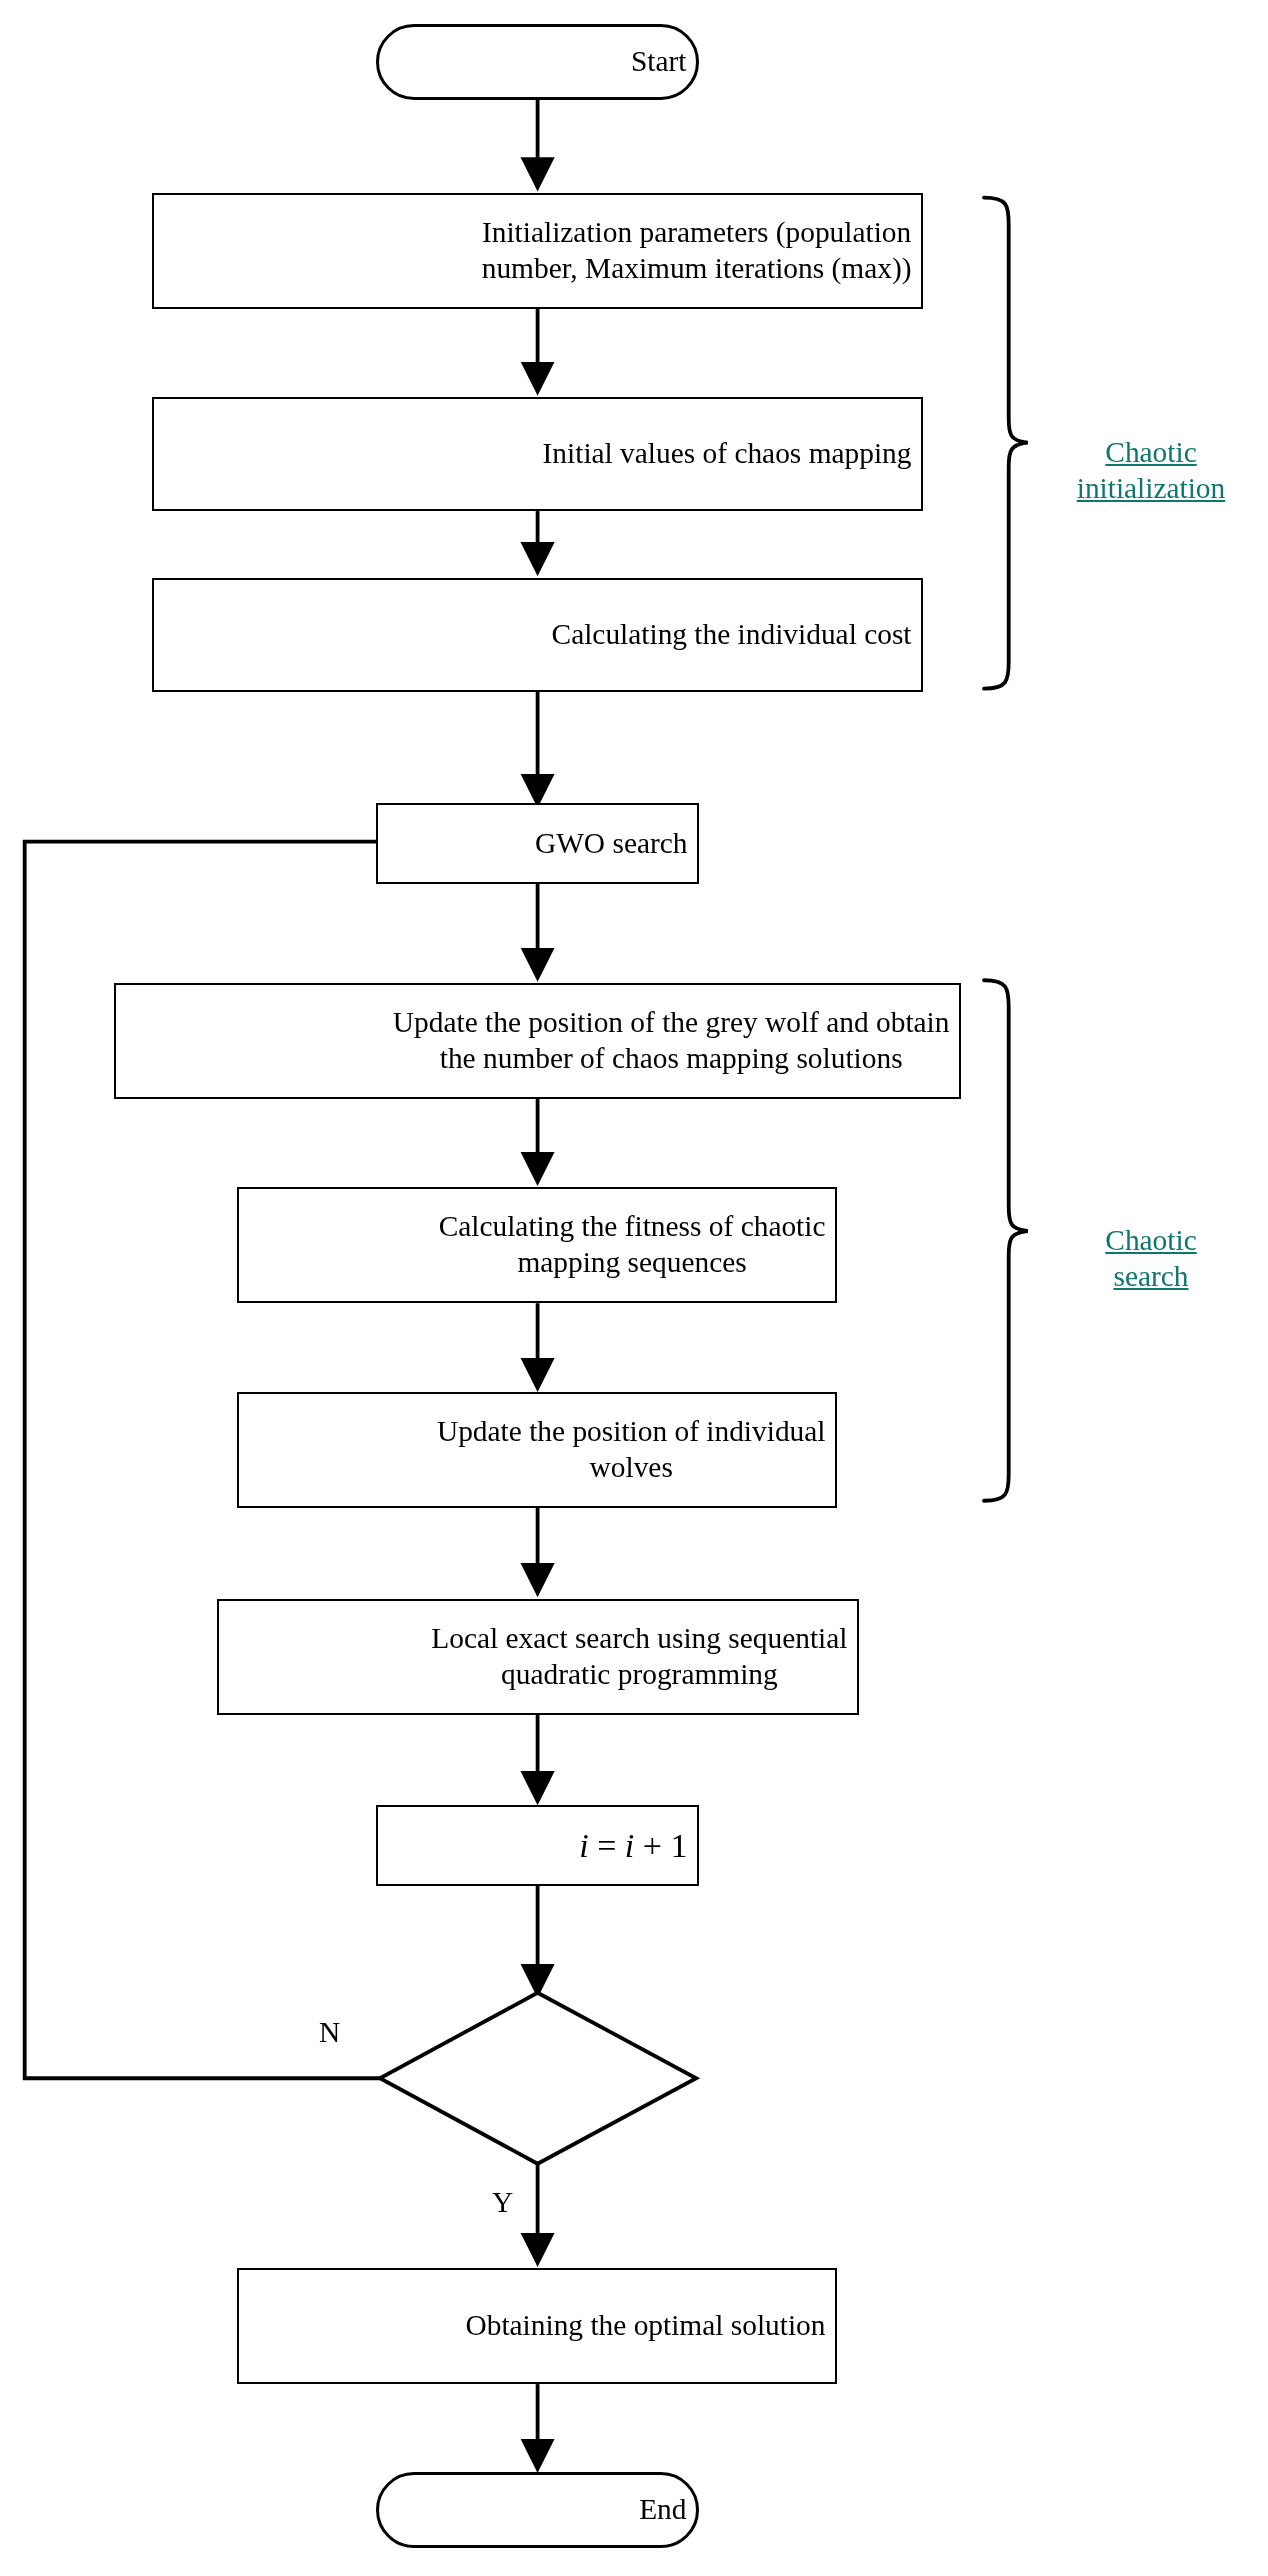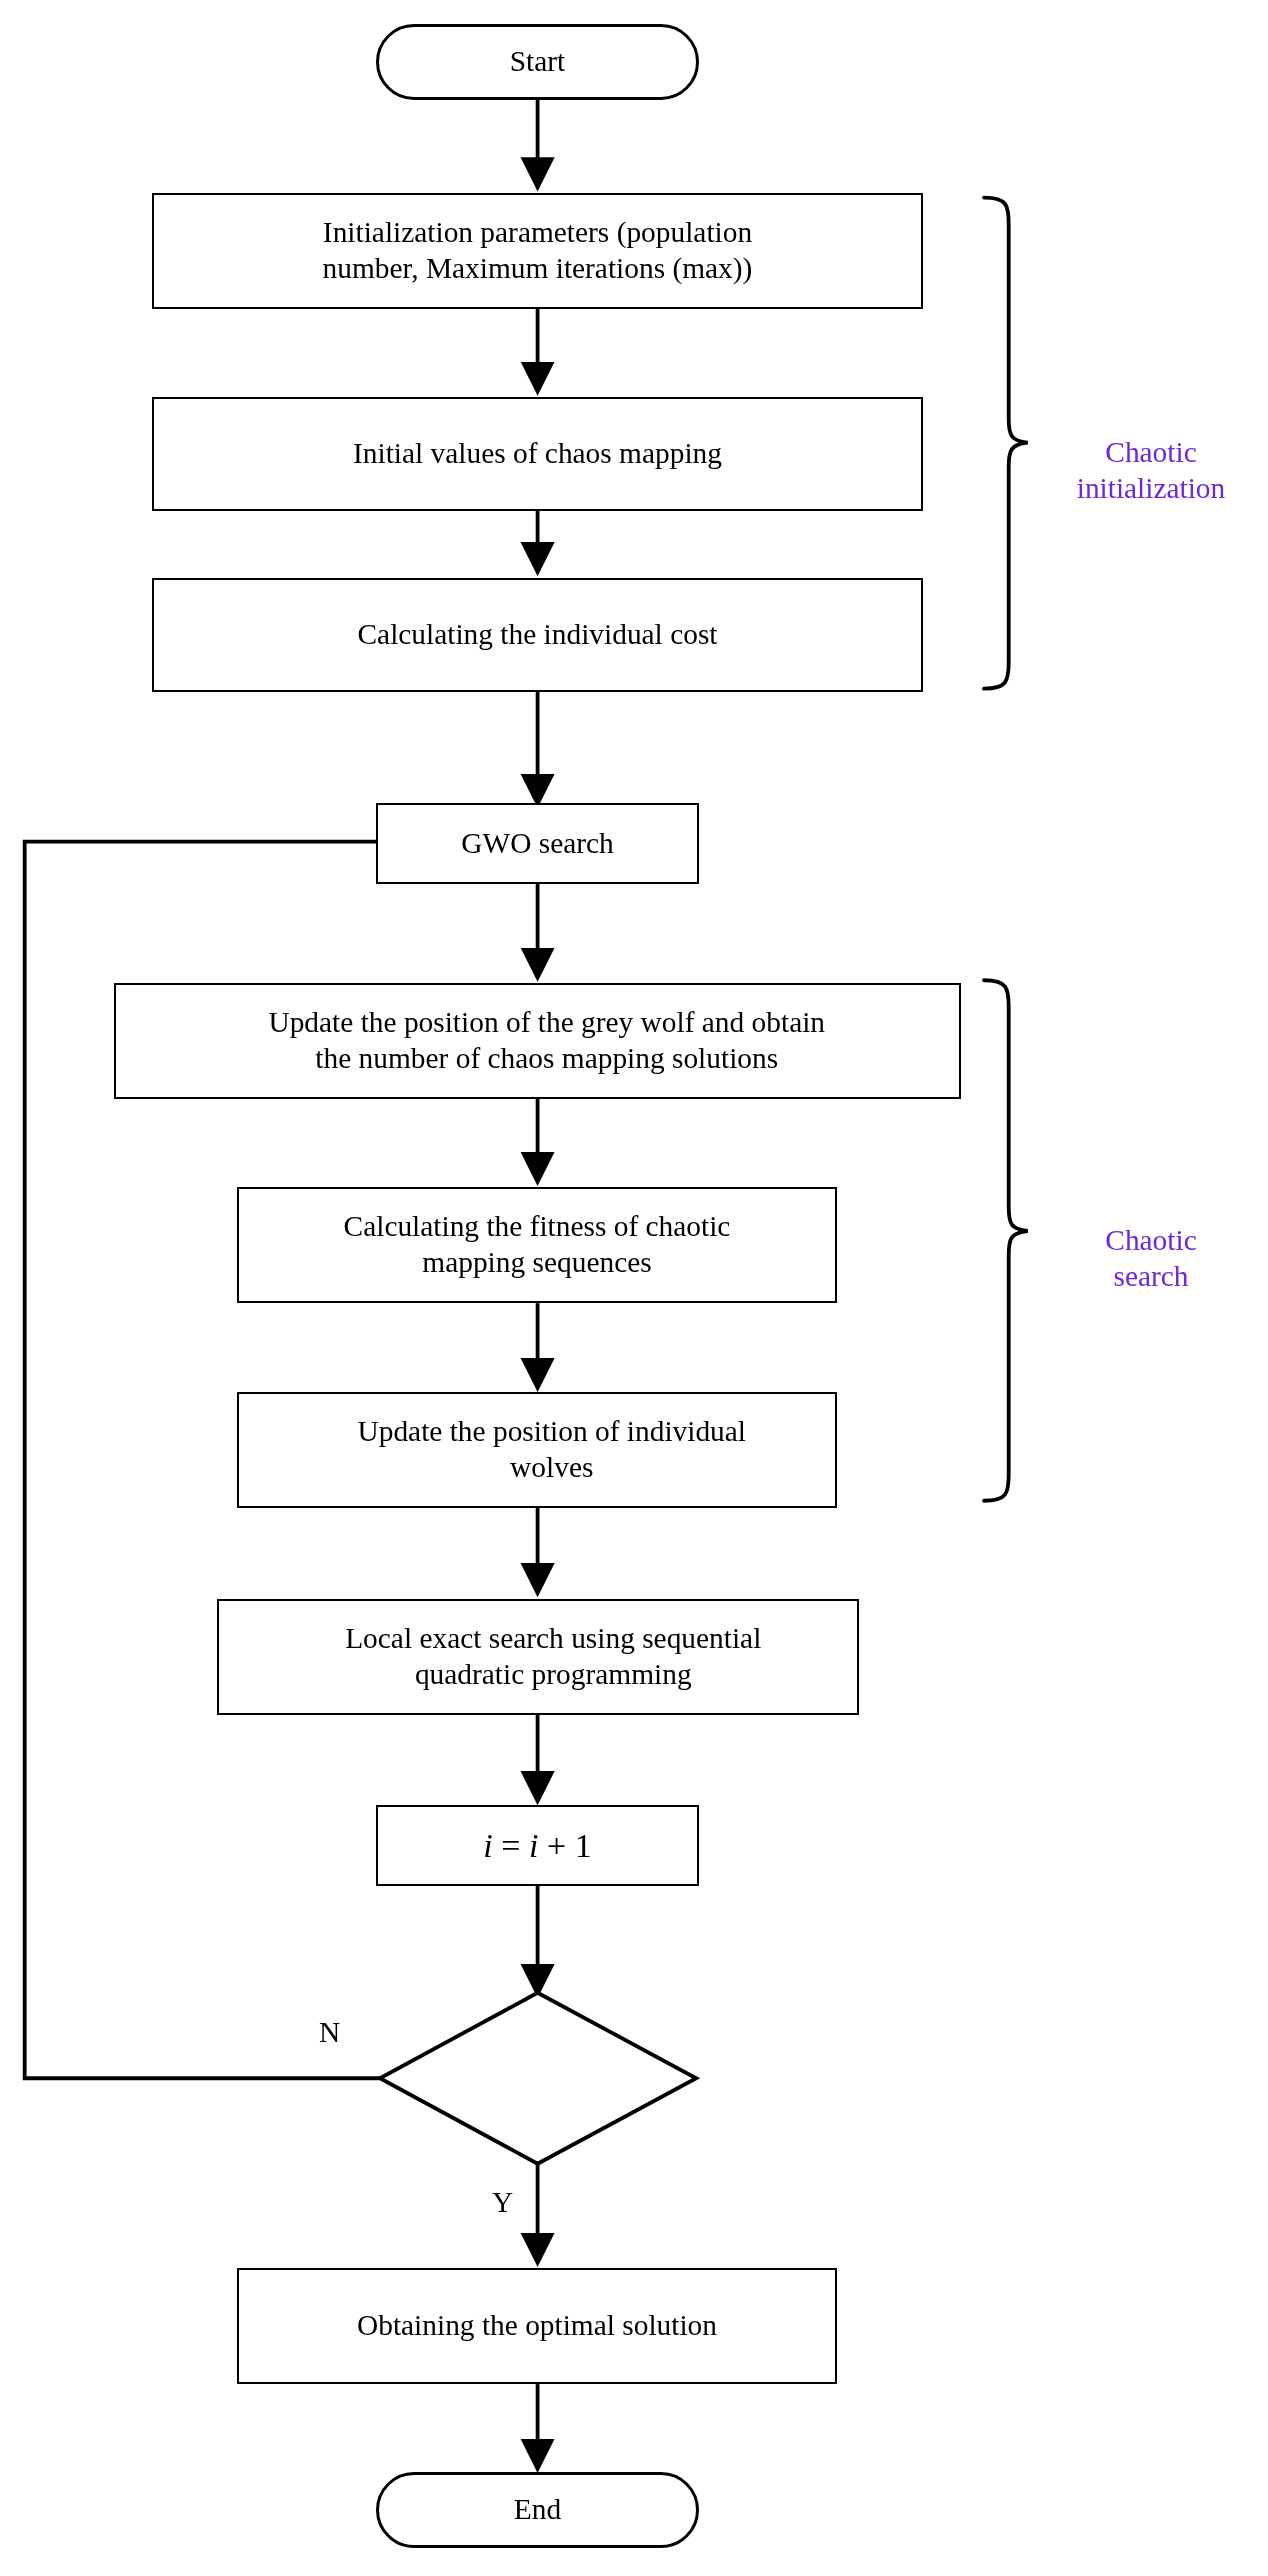--- a/index.html
+++ b/index.html
@@ -21,21 +21,21 @@
     left: 0;
     top: 0;
     width: 1268px;
     height: 2576px;
   }
   .node {
     position: absolute;
     box-sizing: border-box;
     display: flex;
     align-items: center;
-    justify-content: center;
+    justify-content: flex-end;
     text-align: center;
     background: #ffffff;
     border: 2.8px solid #000000;
     line-height: 1.22;
     font-size: 29.4px;
     padding: 0 9.5px;
   }
   .node.terminal {
     border-radius: 57px;
     border-width: 3.8px;
@@ -53,21 +53,22 @@
     font-size: 29.4px;
     line-height: 1;
     color: #000000;
   }
   .group-label {
     position: absolute;
     font-size: 29.4px;
     line-height: 1.22;
     text-align: center;
     white-space: pre-line;
-    color: #6d28d9;
+    color: #0f766e;
+    text-decoration: underline;
   }
   .math {
     font-style: italic;
   }
   .math-roman {
     font-style: normal;
   }
 </style>
 </head>
 <body>

